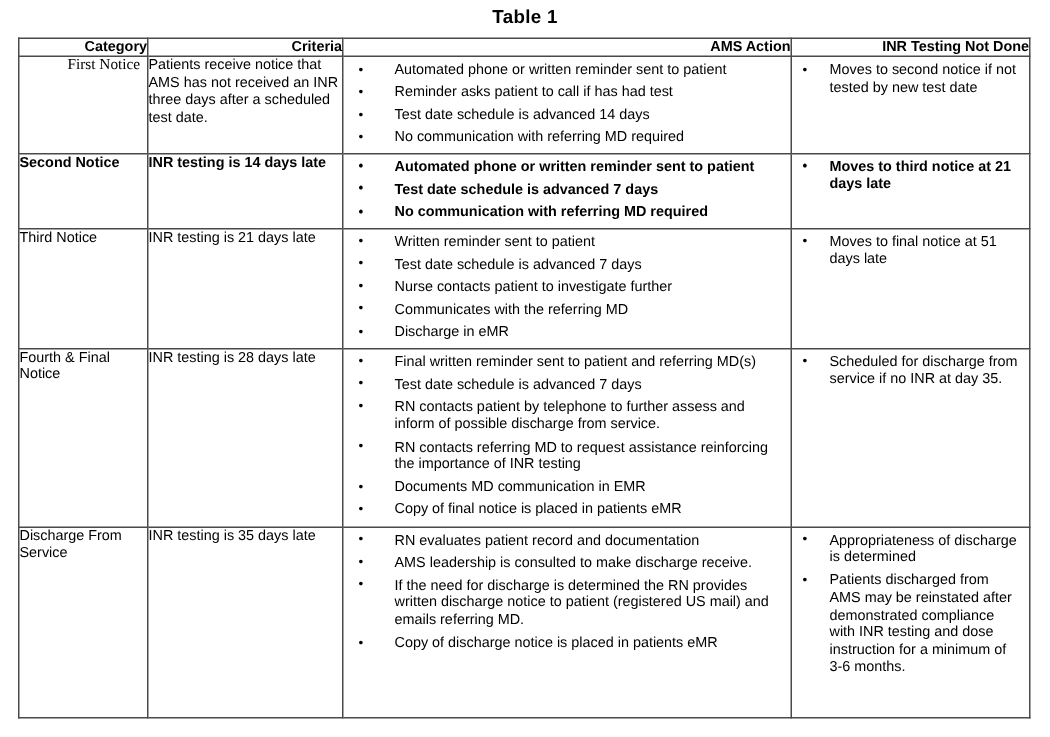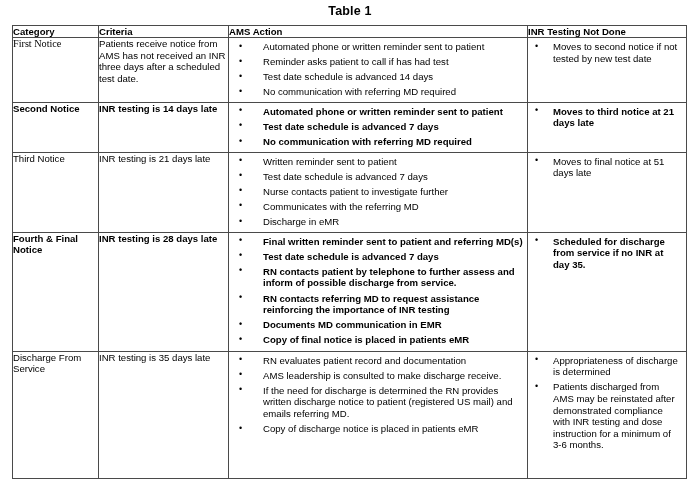--- a/index.html
+++ b/index.html
@@ -47,41 +47,42 @@
     vertical-align: top;
     padding: 0;
   }
   
   col.c-category { width: 86px; }
   col.c-criteria { width: 130px; }
   col.c-action   { width: 299px; }
   col.c-inr      { width: 159px; }
 
   thead th {
-    text-align: left;
+    text-align: right;
     font-size: 9.6px;
     font-weight: bold;
     padding: 2px 2px 3px 2px;
     line-height: 11px;
     vertical-align: middle;
   }
 
   .cell-pad {
     padding: 3px 4px 4px 5px;
     font-size: 9.6px;
     line-height: 11.6px;
   }
   .cat-cell {
     font-size: 9.6px;
     line-height: 11.6px;
     padding: 3px 3px 4px 5px;
   }
   .cat-cell.serif {
     font-family: "Liberation Serif", serif;
     font-size: 10.2px;
+    padding-left: 32px;
   }
 
   ul.bl {
     list-style: none;
     margin: 0;
     padding: 3px 4px 4px 0;
   }
   ul.bl li {
     position: relative;
     font-size: 9.6px;
@@ -102,21 +103,21 @@
 
   
   ul.bl.inr { padding-left: 7px; }
   ul.bl.inr li { padding-left: 18px; }
   ul.bl.inr li .bullet { left: 0px; }
 
   
   tr.r-first    td { height: 63px; }
   tr.r-second   td { height: 44px; font-weight: bold; }
   tr.r-third    td { height: 78px; }
-  tr.r-fourth   td { height: 118px; font-weight: bold; }
+  tr.r-fourth   td { height: 118px; }
   tr.r-discharge td { height: 126px; }
 </style>
 </head>
 <body>
 
 <div class="page">
 
   <div class="table-title">Table 1</div>
 
   <div class="table-wrap">
@@ -132,21 +133,21 @@
           <th>Category</th>
           <th>Criteria</th>
           <th>AMS Action</th>
           <th>INR Testing Not Done</th>
         </tr>
       </thead>
       <tbody>
 
         <tr class="r-first">
           <td class="cat-cell serif">First Notice</td>
-          <td class="cell-pad">Patients receive notice from AMS has not received an INR three days after a scheduled test date.</td>
+          <td class="cell-pad">Patients receive notice that AMS has not received an INR three days after a scheduled test date.</td>
           <td>
             <ul class="bl action">
               <li><span class="bullet">•</span><span>Automated phone or written reminder sent to patient</span></li>
               <li><span class="bullet">•</span><span>Reminder asks patient to call if has had test</span></li>
               <li><span class="bullet">•</span><span>Test date schedule is advanced 14 days</span></li>
               <li><span class="bullet">•</span><span>No communication with referring MD required</span></li>
             </ul>
           </td>
           <td>
             <ul class="bl inr">

